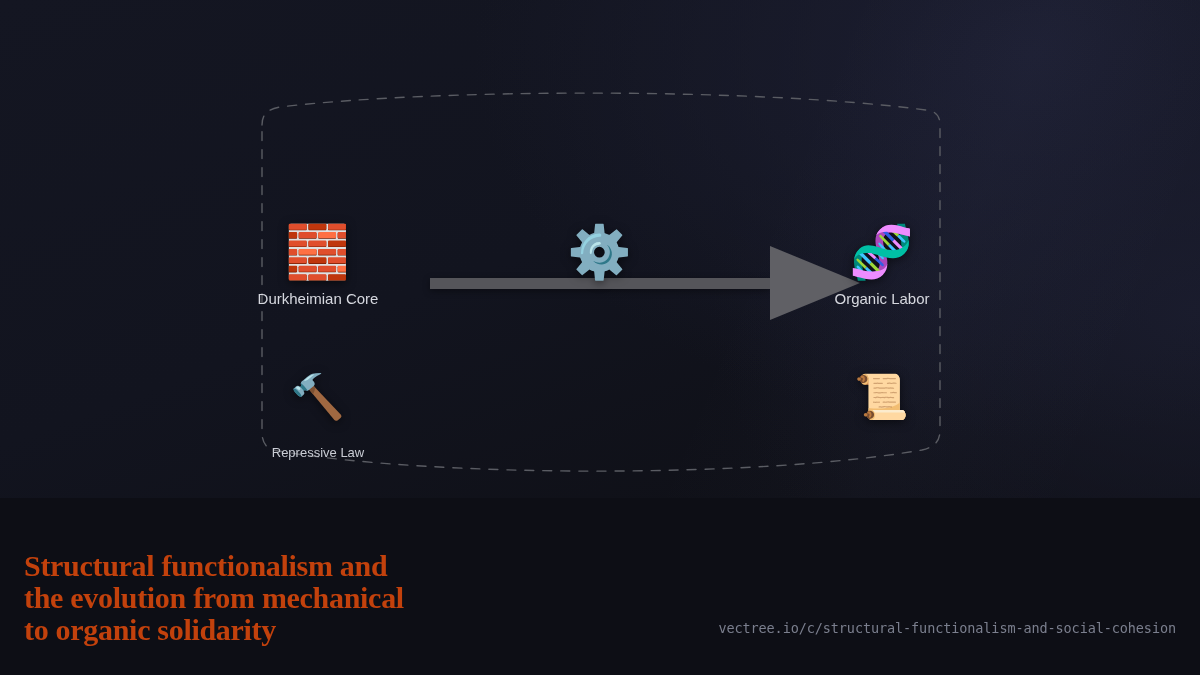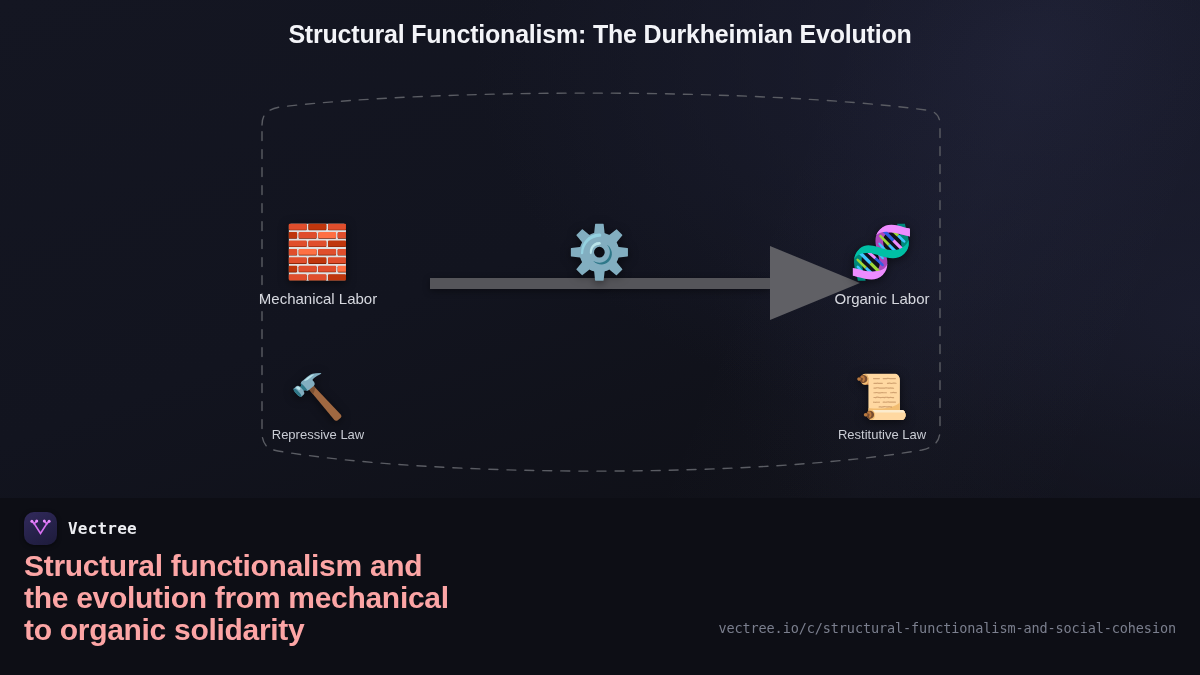--- a/index.html
+++ b/index.html
@@ -66,21 +66,21 @@
   .node .cap {
     display:block;
     color:#d6d8df;
     white-space:nowrap;
   }
 
   .row-top .emoji { font-size:52px; }
   .row-top .cap   { font-size:15px; margin-top:12px; }
 
   .row-bot .emoji { font-size:44px; }
-  .row-bot .cap   { font-size:13px; margin-top:8px; color:#c9ccd4; }
+  .row-bot .cap   { font-size:13px; margin-top:26px; color:#c9ccd4; }
 
   
   #node-mechanical { left:318px; top:156px; }
   #node-division   { left:600px; top:156px; }
   #node-organic    { left:882px; top:156px; }
 
   
   #node-repressive { left:318px; top:305px; }
   #node-restitutive{ left:882px; top:305px; }
 
@@ -132,46 +132,45 @@
     font-family:"DejaVu Sans Mono", monospace;
     font-size:16px; font-weight:bold;
     color:#edeef2;
     letter-spacing:0.2px;
   }
 
   #headline {
     position:absolute;
     left:24px; top:52px;
     width:700px;
-    font-family:Liberation Sans, sans-serif;
+    font-family:Liberation Serif, serif;
     font-size:30px;
     font-weight:bold;
     line-height:32px;
-    color:#fca5a5;
+    color:#c2410c;
     letter-spacing:-0.3px;
     white-space:pre-line;
   }
 
   #url {
     position:absolute;
     right:24px; top:122px;
     font-family:"DejaVu Sans Mono", monospace;
     font-size:13.5px;
     color:#7b7f8e;
     letter-spacing:-0.1px;
   }
 </style>
 </head>
 <body>
 
 <div id="stage">
 
   <div id="sheen"></div>
 
-  <div id="title">Structural Functionalism: The Durkheimian Evolution</div>
 
   <div id="diagram">
 
     <svg id="frame-svg" viewBox="0 0 1200 430">
       <path d="M262,55
                C 262,44 268,39 280,37
                C 440,18 760,18 926,40
                C 936,41 940,46 940,55
                L 940,360
                C 940,372 934,377 922,380
@@ -180,66 +179,45 @@
                Z" fill="none" stroke="#5a5c63" stroke-width="1.4" stroke-dasharray="9 9" stroke-linecap="round"></path>
     </svg>
 
     <div id="arrow">
       <div class="shaft"></div>
       <div class="head"></div>
     </div>
 
     <div class="node row-top" id="node-mechanical">
       <span class="emoji">🧱</span>
-      <span class="cap">Mechanical Labor</span>
+      <span class="cap">Durkheimian Core</span>
     </div>
 
     <div class="node row-top" id="node-division">
       <span class="emoji">⚙️</span>
     </div>
 
     <div class="node row-top" id="node-organic">
       <span class="emoji">🧬</span>
       <span class="cap">Organic Labor</span>
     </div>
 
     <div class="node row-bot" id="node-repressive">
       <span class="emoji">🔨</span>
       <span class="cap">Repressive Law</span>
     </div>
 
     <div class="node row-bot" id="node-restitutive">
       <span class="emoji">📜</span>
-      <span class="cap">Restitutive Law</span>
     </div>
 
   </div>
 
   <div id="band">
 
-    <div id="brandrow">
-      <div id="logo">
-        <svg width="21" height="19" viewBox="0 0 21 19" aria-hidden="true">
-          <g stroke="#d870f2" stroke-width="1.7" fill="none" stroke-linecap="round">
-            <path d="M4.2,4.6 L10.5,14.4 L16.8,4.6"></path>
-            <path d="M4.2,4.6 L1.9,2.4"></path>
-            <path d="M4.2,4.6 L6.6,2.3"></path>
-            <path d="M16.8,4.6 L14.4,2.3"></path>
-            <path d="M16.8,4.6 L19.1,2.4"></path>
-          </g>
-          <g fill="#e98bff">
-            <circle cx="1.9" cy="2.2" r="1.5"></circle>
-            <circle cx="6.7" cy="2.1" r="1.5"></circle>
-            <circle cx="14.3" cy="2.1" r="1.5"></circle>
-            <circle cx="19.1" cy="2.2" r="1.5"></circle>
-          </g>
-        </svg>
-      </div>
-      <div id="brandname">Vectree</div>
-    </div>
 
     <div id="headline">Structural functionalism and
 the evolution from mechanical
 to organic solidarity</div>
 
     <div id="url">vectree.io/c/structural-functionalism-and-social-cohesion</div>
 
   </div>
 
 </div>

